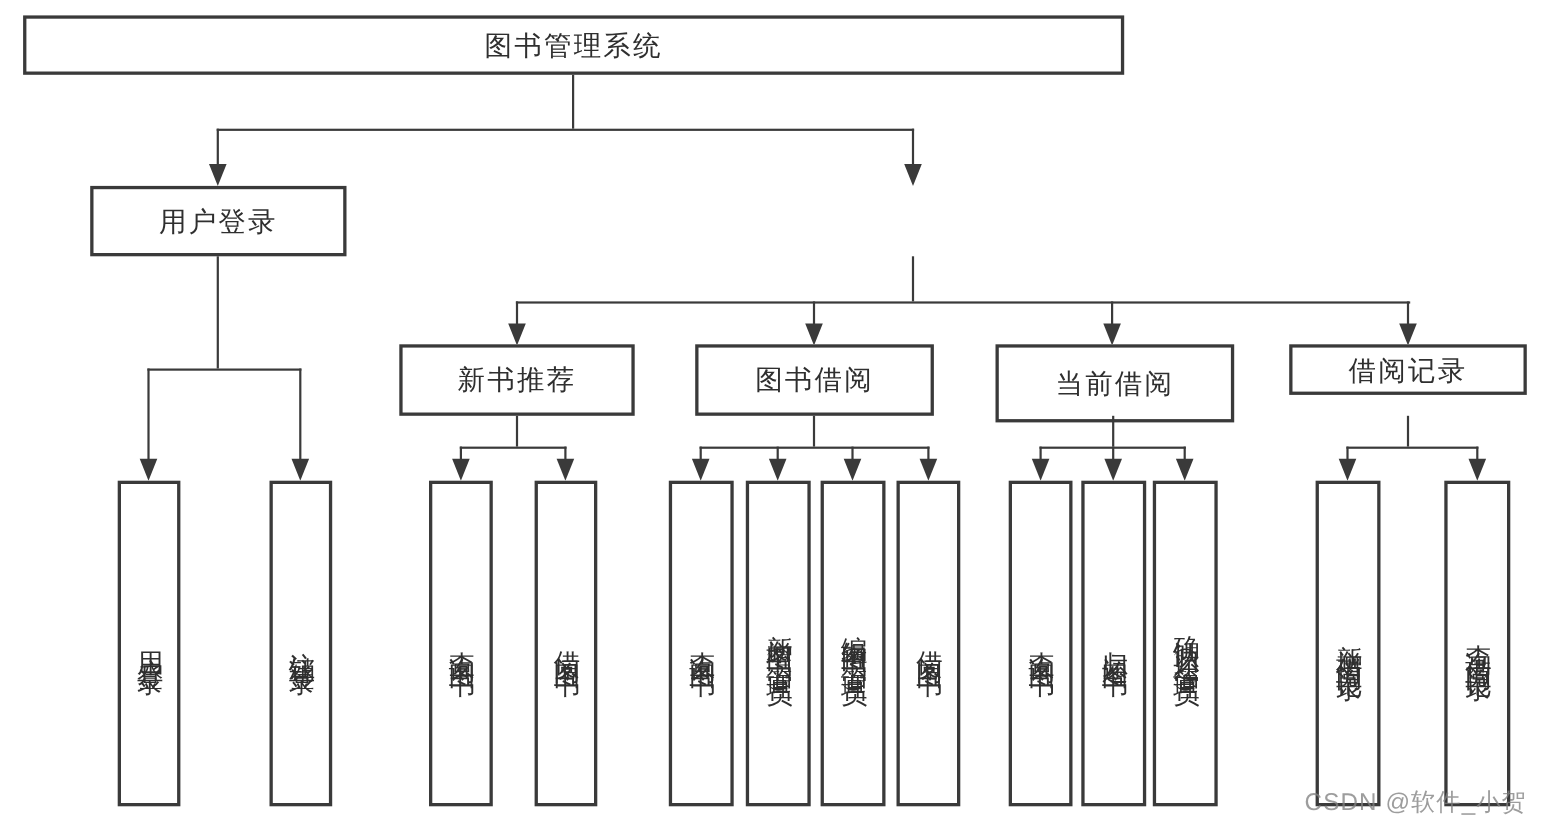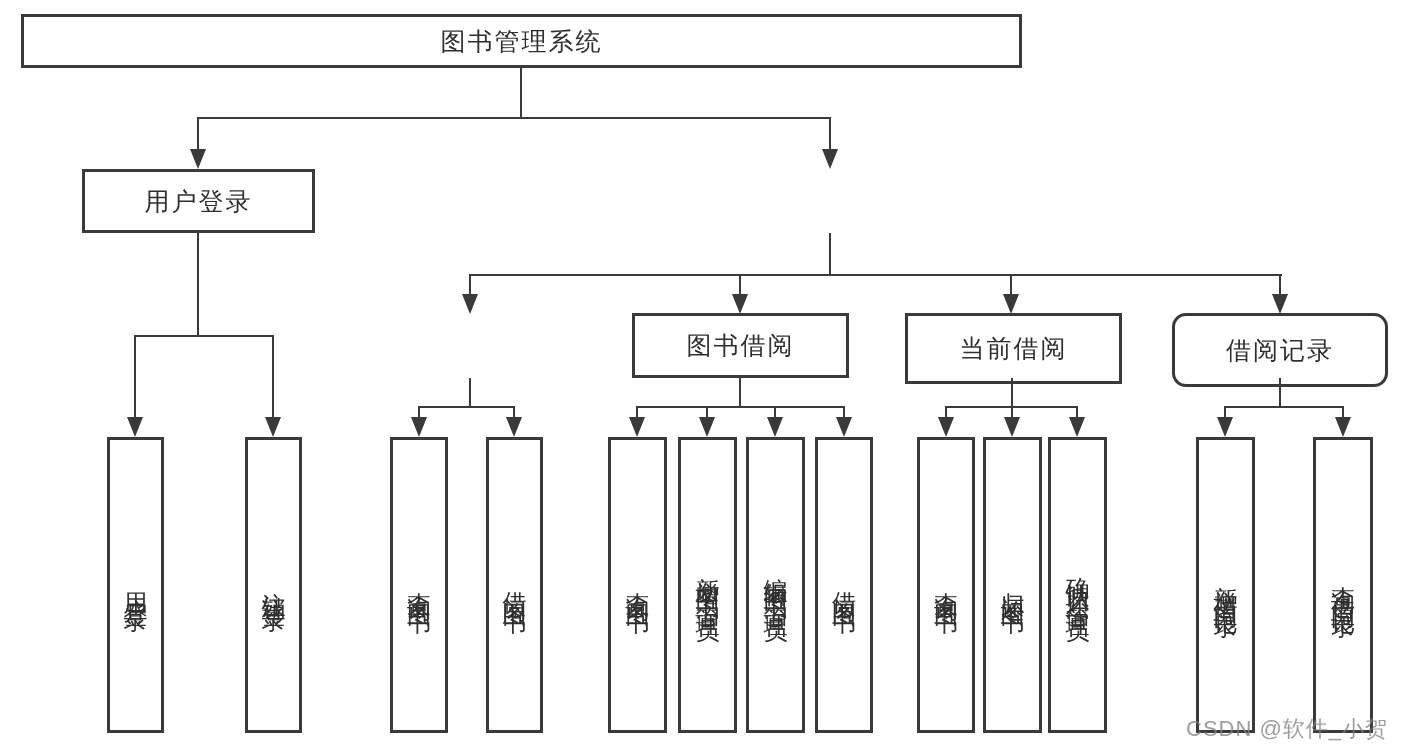--- a/index.html
+++ b/index.html
@@ -60,23 +60,24 @@
   <div class="hl" style="left:469px; top:274px; width:813px;"></div>
   <div class="vl" style="left:469px;  top:274px; height:22px;"></div>
   <div class="ah" style="left:462px;  top:294px;"></div>
   <div class="vl" style="left:739px;  top:274px; height:22px;"></div>
   <div class="ah" style="left:732px;  top:294px;"></div>
   <div class="vl" style="left:1010px; top:274px; height:22px;"></div>
   <div class="ah" style="left:1003px; top:294px;"></div>
   <div class="vl" style="left:1279px; top:274px; height:22px;"></div>
   <div class="ah" style="left:1272px; top:294px;"></div>
 
+  <div class="box" style="left:363px;  top:313px; width:214px; height:65px;">新书推荐</div>
   <div class="box" style="left:632px;  top:313px; width:217px; height:65px;">图书借阅</div>
   <div class="box" style="left:905px;  top:313px; width:217px; height:71px;">当前借阅</div>
-  <div class="box" style="left:1172px; top:313px; width:216px; height:74px;border-radius:14px;">借阅记录</div>
+  <div class="box" style="left:1172px; top:313px; width:216px; height:46px;">借阅记录</div>
 
   <div class="vl" style="left:469px; top:378px; height:28px;"></div>
   <div class="hl" style="left:418px; top:406px; width:97px;"></div>
   <div class="vl" style="left:418px; top:406px; height:13px;"></div>
   <div class="ah" style="left:411px; top:417px;"></div>
   <div class="vl" style="left:513px; top:406px; height:13px;"></div>
   <div class="ah" style="left:506px; top:417px;"></div>
 
   <div class="vl" style="left:739px; top:378px; height:28px;"></div>
   <div class="hl" style="left:636px; top:406px; width:209px;"></div>

